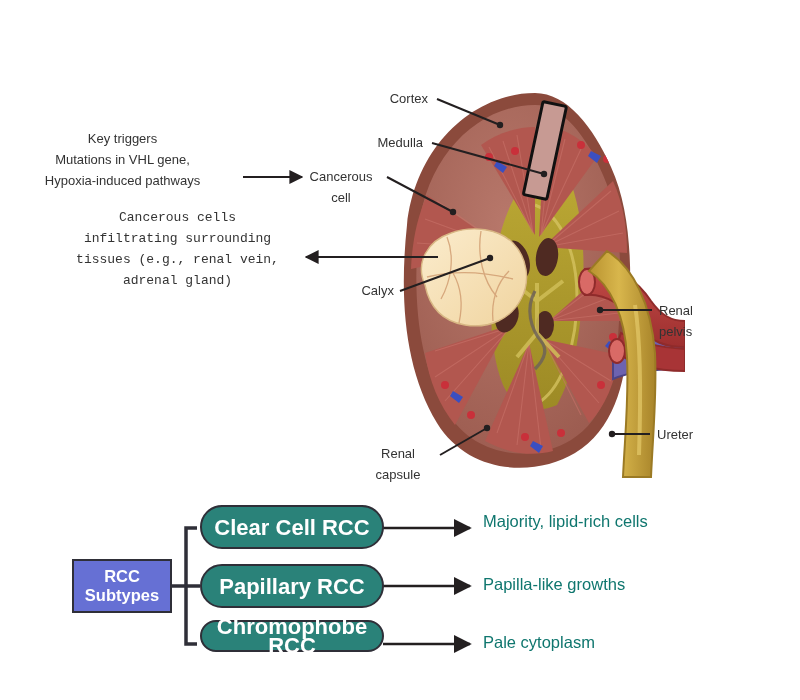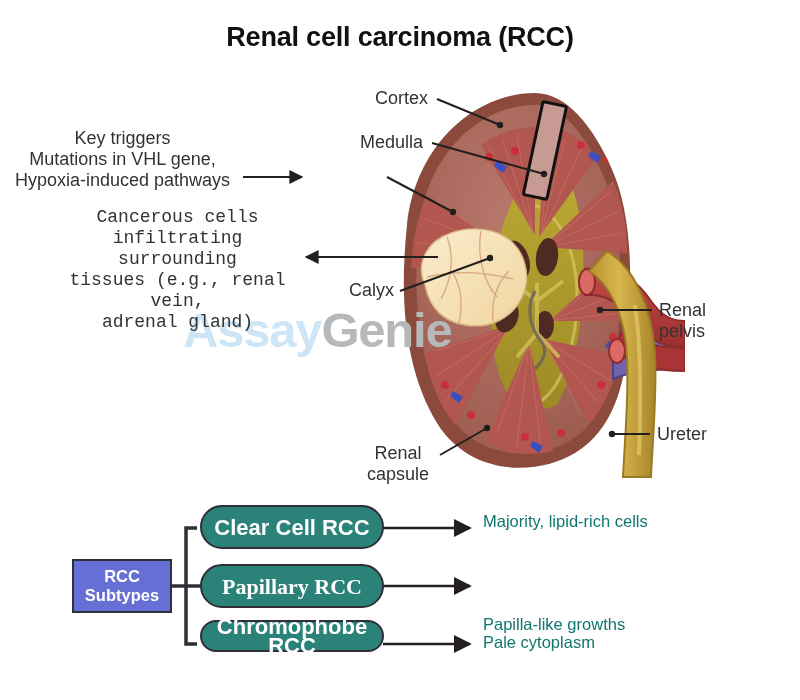--- a/index.html
+++ b/index.html
@@ -35,21 +35,21 @@
     font-weight: bold;
     letter-spacing: -1.2px;
     white-space: nowrap;
     pointer-events: none;
   }
   #watermark .wm-a { color: #cde5f5; }
   #watermark .wm-b { color: #b6b8ba; }
 
   
   .lbl {
-    font-size: 18px;
+    font-size: 13px;
     line-height: 21px;
     color: #333333;
     white-space: pre-line;
   }
   .lbl-c { text-align: center; }
   .lbl-r { text-align: right; }
   .lbl-l { text-align: left; }
 
   
   #overlay { left: 0; top: 0; width: 800px; height: 700px; pointer-events: none; }
@@ -88,21 +88,20 @@
     font-size: 16.5px;
     color: #0f766e;
     white-space: nowrap;
   }
 </style>
 </head>
 <body>
 
 <div id="page">
 
-  <div class="abs" id="title">Renal cell carcinoma (RCC)</div>
 
   <svg class="abs" id="kidney" style="left:385px; top:85px;" width="300" height="395" viewBox="0 0 300 395">
     <defs>
       <clipPath id="kidneyClip">
         <path d="M150 8 C 88 8, 30 62, 22 140 C 14 215, 20 285, 52 338
                  C 84 390, 150 392, 190 368 C 228 345, 240 300, 243 255
                  C 247 195, 248 130, 226 82 C 208 42, 182 8, 150 8 Z"></path>
       </clipPath>
       <radialGradient id="gCortex" cx="45%" cy="35%" r="75%">
         <stop offset="0%" stop-color="#b8786b"></stop>
@@ -223,23 +222,20 @@
       <path d="M236 248 C 250 256, 268 262, 300 264 L 300 286 C 266 286, 244 278, 230 266 Z" fill="#a83436" stroke="#8f2b2b" stroke-width="2"></path>
       <ellipse cx="202" cy="197" rx="8" ry="13" fill="#d96a66" stroke="#8f2b2b" stroke-width="2"></ellipse>
       <ellipse cx="232" cy="266" rx="8" ry="12" fill="#d96a66" stroke="#8f2b2b" stroke-width="2"></ellipse>
     </g>
 
     <path d="M204 186 C 226 200, 240 232, 242 272 C 244 312, 240 350, 238 392
              L 266 392 C 268 348, 272 308, 270 268 C 266 218, 248 182, 222 166 Z" fill="url(#gUreter)" stroke="#9b7a24" stroke-width="2"></path>
     <path d="M250 220 C 256 258, 256 310, 254 370" fill="none" stroke="#e4c96a" stroke-width="4" opacity=".7"></path>
   </svg>
 
-  <div class="abs" id="watermark">
-    <span class="wm-a">Assay</span><span class="wm-b">Genie</span>
-  </div>
 
   <svg class="abs" id="overlay" viewBox="0 0 800 700">
     <defs>
       <marker id="arrowHead" viewBox="0 0 10 10" refX="9" refY="5" markerWidth="7" markerHeight="7" orient="auto-start-reverse">
         <path d="M 0 0 L 10 5 L 0 10 z" fill="#231f20"></path>
       </marker>
     </defs>
     <g stroke="#231f20" stroke-width="2" fill="none">
 
       <line x1="243" y1="177" x2="302" y2="177" marker-end="url(#arrowHead)"></line>
@@ -286,36 +282,38 @@
 
   <div class="abs lbl lbl-c" style="left:65px; top:207px; width:225px;font-family:Liberation Mono, monospace;">Cancerous cells
 infiltrating surrounding
 tissues (e.g., renal vein,
 adrenal gland)</div>
 
   <div class="abs lbl lbl-r" style="left:300px; top:88px; width:128px;">Cortex</div>
 
   <div class="abs lbl lbl-r" style="left:300px; top:132px; width:123px;">Medulla</div>
 
+  <div class="abs lbl lbl-c" style="left:300px; top:166px; width:82px;">Cancerous
+cell</div>
 
   <div class="abs lbl lbl-r" style="left:330px; top:280px; width:64px;">Calyx</div>
 
   <div class="abs lbl lbl-l" style="left:659px; top:300px; width:110px;">Renal
 pelvis</div>
 
   <div class="abs lbl lbl-l" style="left:657px; top:424px; width:110px;">Ureter</div>
 
   <div class="abs lbl lbl-c" style="left:358px; top:443px; width:80px;">Renal
 capsule</div>
 
   <div class="abs sub-box" style="left:72px; top:559px; width:100px; height:54px;">RCC
 Subtypes</div>
 
   <div class="abs pill" style="left:200px; top:505px; width:184px; height:44px;">Clear Cell RCC</div>
-  <div class="abs pill" style="left:200px; top:564px; width:184px; height:44px;font-family:Liberation Serif, serif;">Papillary RCC</div>
+  <div class="abs pill" style="left:200px; top:564px; width:184px; height:44px;">Papillary RCC</div>
   <div class="abs pill" style="left:200px; top:620px; width:184px; height:32px;">Chromophobe
 RCC</div>
 
   <div class="abs desc" style="left:483px; top:512px;">Majority, lipid-rich cells</div>
-  <div class="abs desc" style="left:483px; top:575px;margin-top:40px;">Papilla-like growths</div>
+  <div class="abs desc" style="left:483px; top:575px;">Papilla-like growths</div>
   <div class="abs desc" style="left:483px; top:633px;">Pale cytoplasm</div>
 
 </div>
 
 </body></html>

